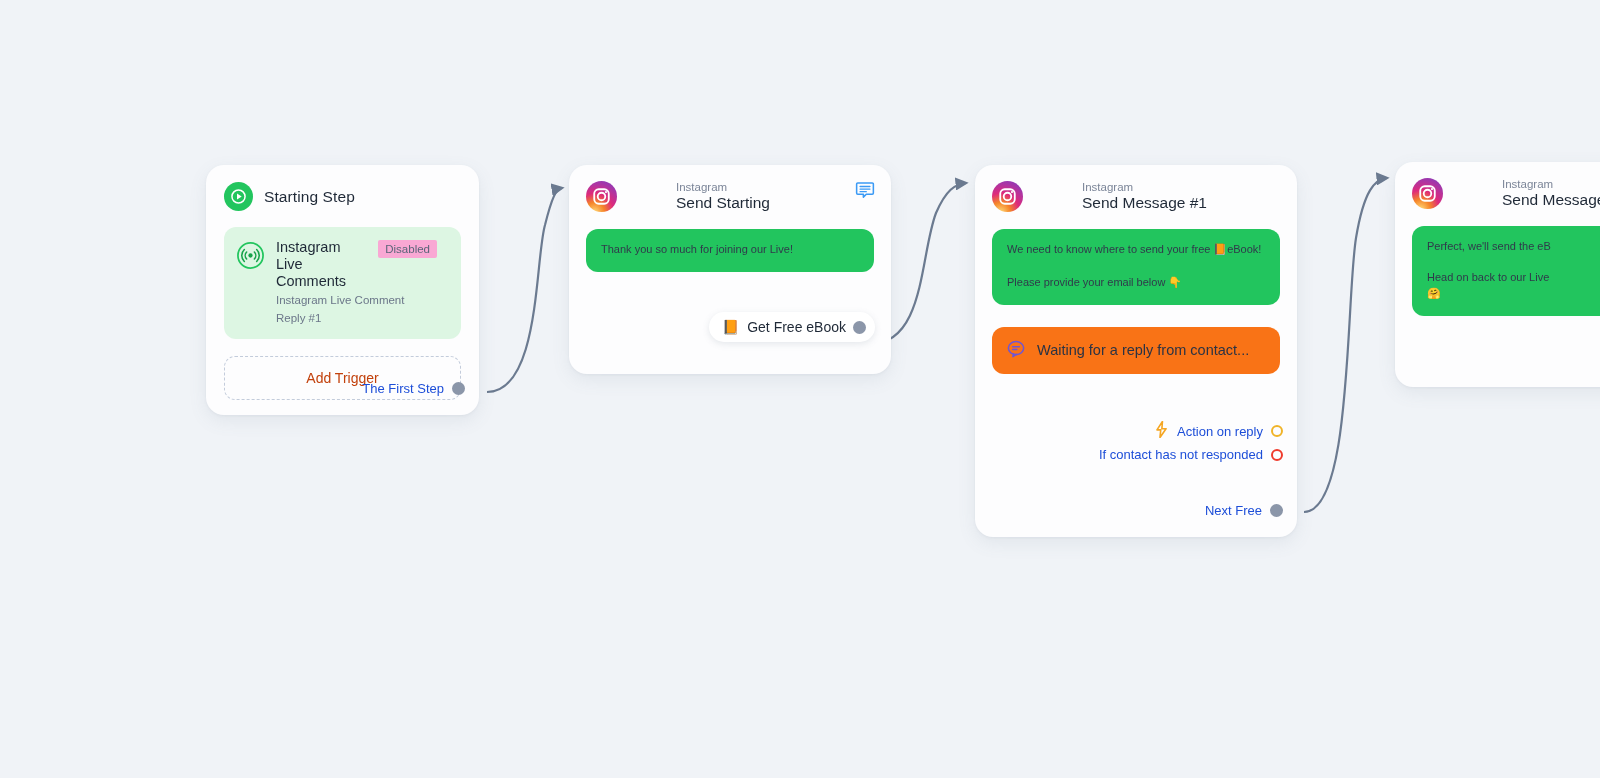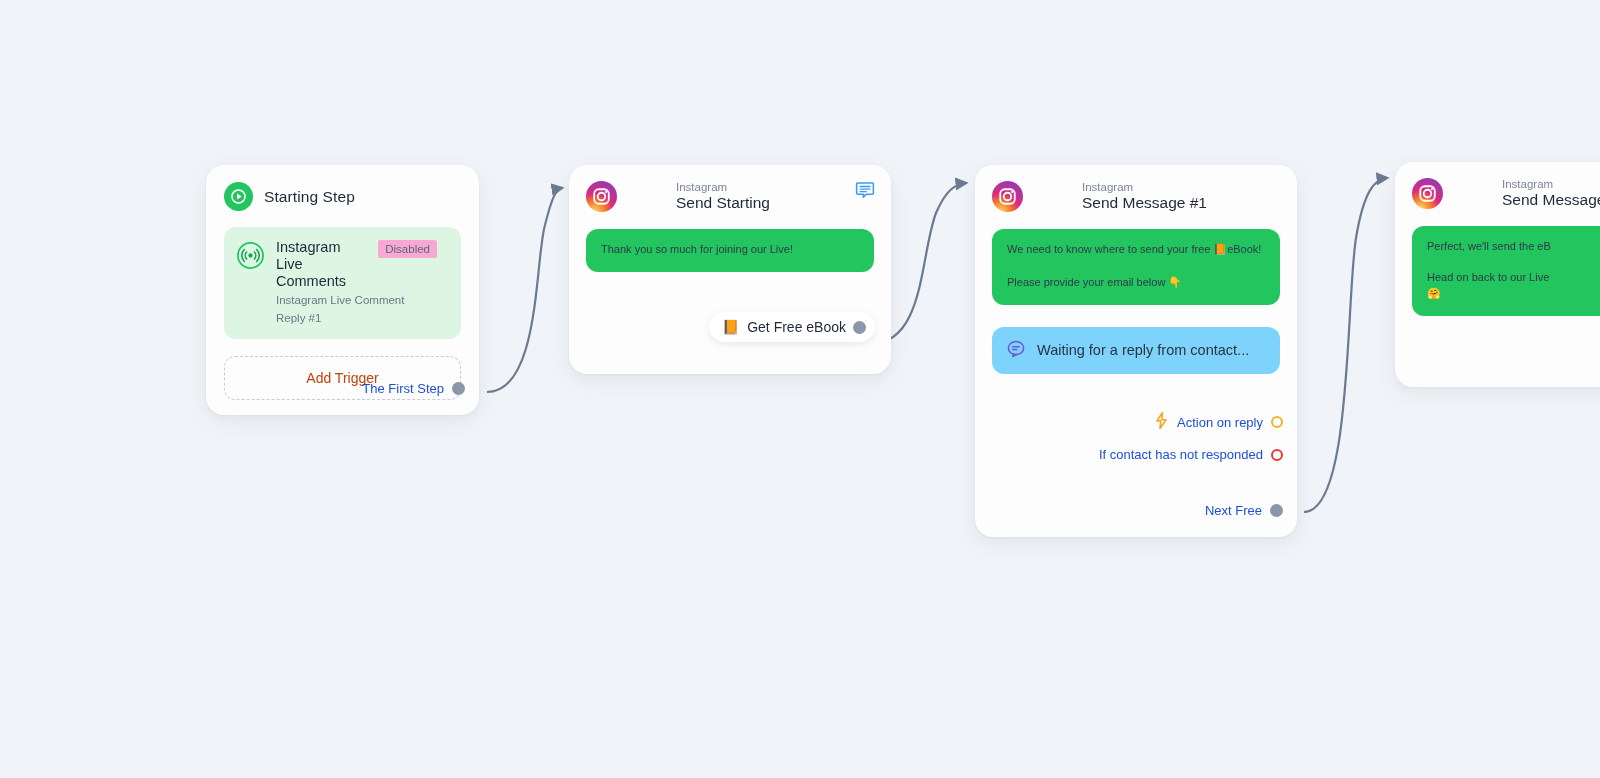--- a/index.html
+++ b/index.html
@@ -201,21 +201,21 @@
     padding: 7px 9px 7px 14px;
     font-size: 14px;
     color: #1f2937;
     box-shadow: 0 2px 7px rgba(100,116,139,0.16);
     white-space: nowrap;
   }
   .cta-pill .emoji { font-size: 14px; }
 
   .wait-chip {
     margin: 22px 17px 0 17px;
-    background: #7dd3fc;
+    background: #f97316;
     border-radius: 12px;
     padding: 12px 14px;
     display: flex;
     align-items: center;
     gap: 11px;
     color: #2b3344;
     font-size: 14.5px;
   }
 
   
@@ -227,21 +227,21 @@
   }
   #card-msg .cta-wrap { top: 147px; }
 
   
   #card-msg1 {
     left: 975px;
     top: 165px;
     width: 322px;
     height: 372px;
   }
-  #port-action-reply  { top: 247px; text-align: right; }
+  #port-action-reply  { top: 256px; text-align: right; }
   #port-not-responded { top: 282px; }
   #port-next-step     { top: 338px; }
 
   
   #card-msg2 {
     left: 1395px;
     top: 162px;
     width: 322px;
     height: 225px;
   }

